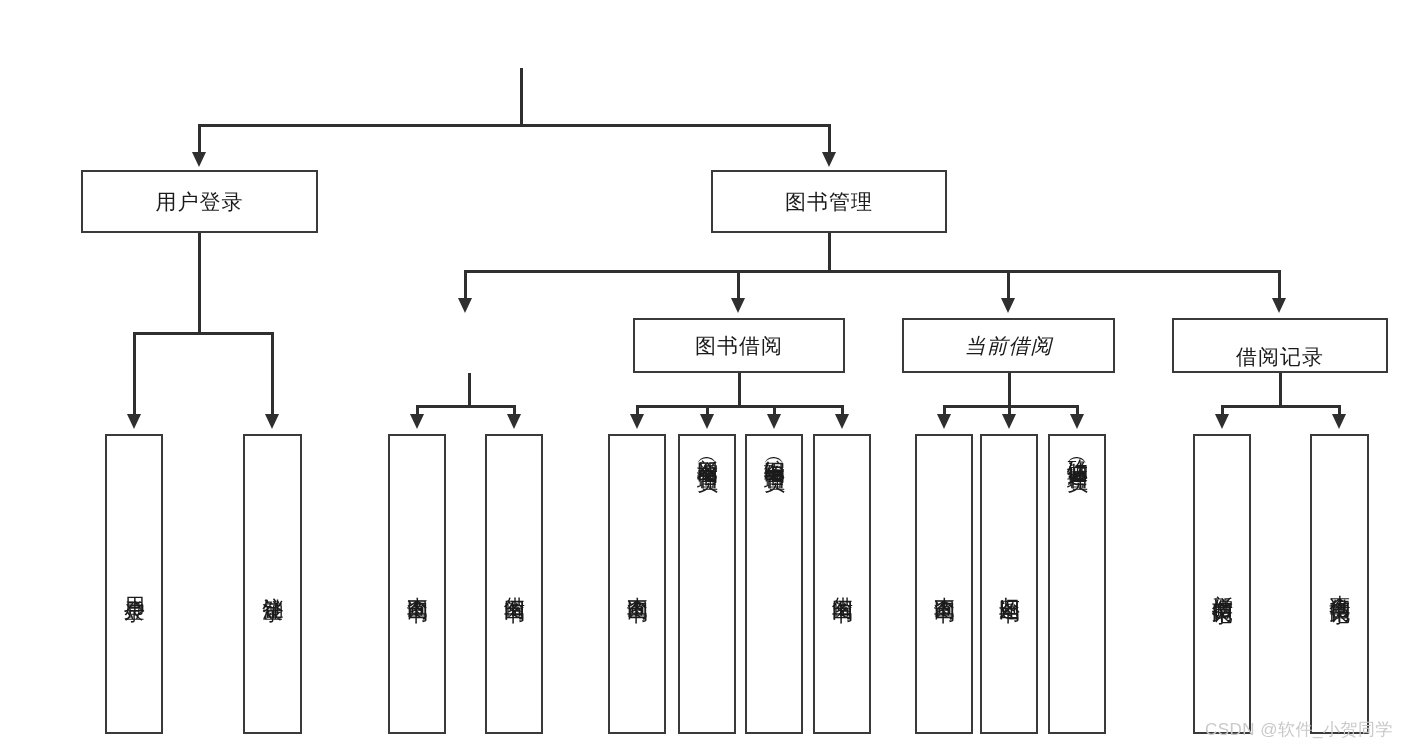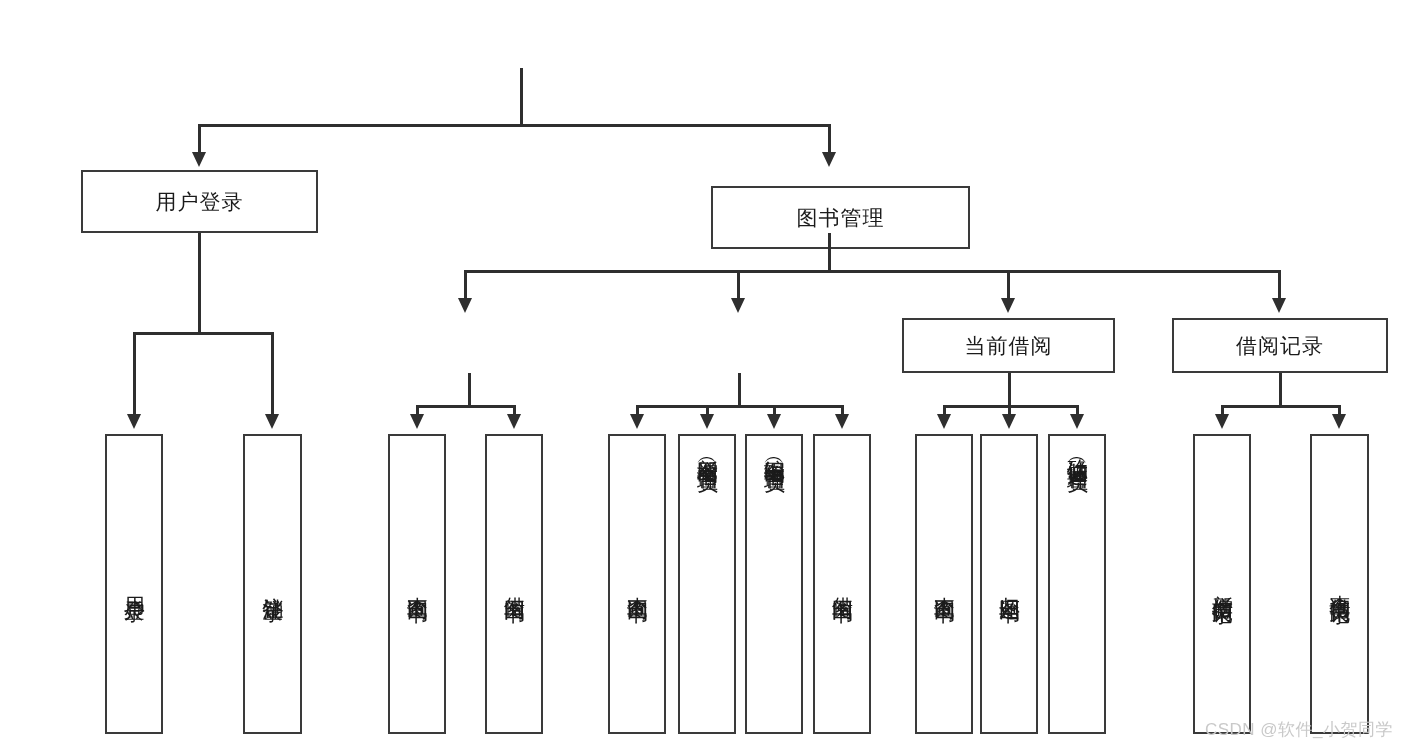--- a/index.html
+++ b/index.html
@@ -97,21 +97,21 @@
   <div class="conn hline" style="left:199px; top:124px; width:632px;"></div>
 
   <div class="conn vline" style="left:198px; top:124px; height:30px;"></div>
   <div class="arrow" style="left:192px; top:152px;"></div>
   <div class="conn vline" style="left:828px; top:124px; height:30px;"></div>
   <div class="arrow" style="left:822px; top:152px;"></div>
 
   <div class="node h-node" style="left:81px; top:170px; width:237px; height:63px;">
     <span>用户登录</span>
   </div>
-  <div class="node h-node" style="left:711px; top:170px; width:259px; height:63px;margin-top:16px;">
+  <div class="node h-node" style="left:711px; top:170px; width:236px; height:63px;">
     <span>图书管理</span>
   </div>
 
   <div class="conn vline" style="left:198px; top:233px; height:101px;"></div>
   <div class="conn hline" style="left:134px; top:332px; width:138px;"></div>
   <div class="conn vline" style="left:133px; top:332px; height:84px;"></div>
   <div class="arrow" style="left:127px; top:414px;"></div>
   <div class="conn vline" style="left:271px; top:332px; height:84px;"></div>
   <div class="arrow" style="left:265px; top:414px;"></div>
 
@@ -119,24 +119,27 @@
   <div class="conn hline" style="left:465px; top:270px; width:815px;"></div>
   <div class="conn vline" style="left:464px; top:270px; height:30px;"></div>
   <div class="arrow" style="left:458px; top:298px;"></div>
   <div class="conn vline" style="left:737px; top:270px; height:30px;"></div>
   <div class="arrow" style="left:731px; top:298px;"></div>
   <div class="conn vline" style="left:1007px; top:270px; height:30px;"></div>
   <div class="arrow" style="left:1001px; top:298px;"></div>
   <div class="conn vline" style="left:1278px; top:270px; height:30px;"></div>
   <div class="arrow" style="left:1272px; top:298px;"></div>
 
-  <div class="node h-node" style="left:902px; top:318px; width:213px; height:55px;">
+  <div class="node h-node" style="left:633px; top:318px; width:212px; height:55px;">
+    <span>图书借阅</span>
+  </div>
+  <div class="node h-node" style="left:902px; top:318px; width:213px; height:55px;font-style:italic;">
     <span>当前借阅</span>
   </div>
-  <div class="node h-node" style="left:1172px; top:318px; width:216px; height:55px;">
+  <div class="node h-node" style="left:1172px; top:318px; width:216px; height:55px;align-items:flex-end;">
     <span>借阅记录</span>
   </div>
 
   <div class="conn vline" style="left:468px; top:373px; height:34px;"></div>
   <div class="conn hline" style="left:417px; top:405px; width:98px;"></div>
   <div class="conn vline" style="left:416px; top:405px; height:12px;"></div>
   <div class="arrow" style="left:410px; top:414px;"></div>
   <div class="conn vline" style="left:513px; top:405px; height:12px;"></div>
   <div class="arrow" style="left:507px; top:414px;"></div>
 

